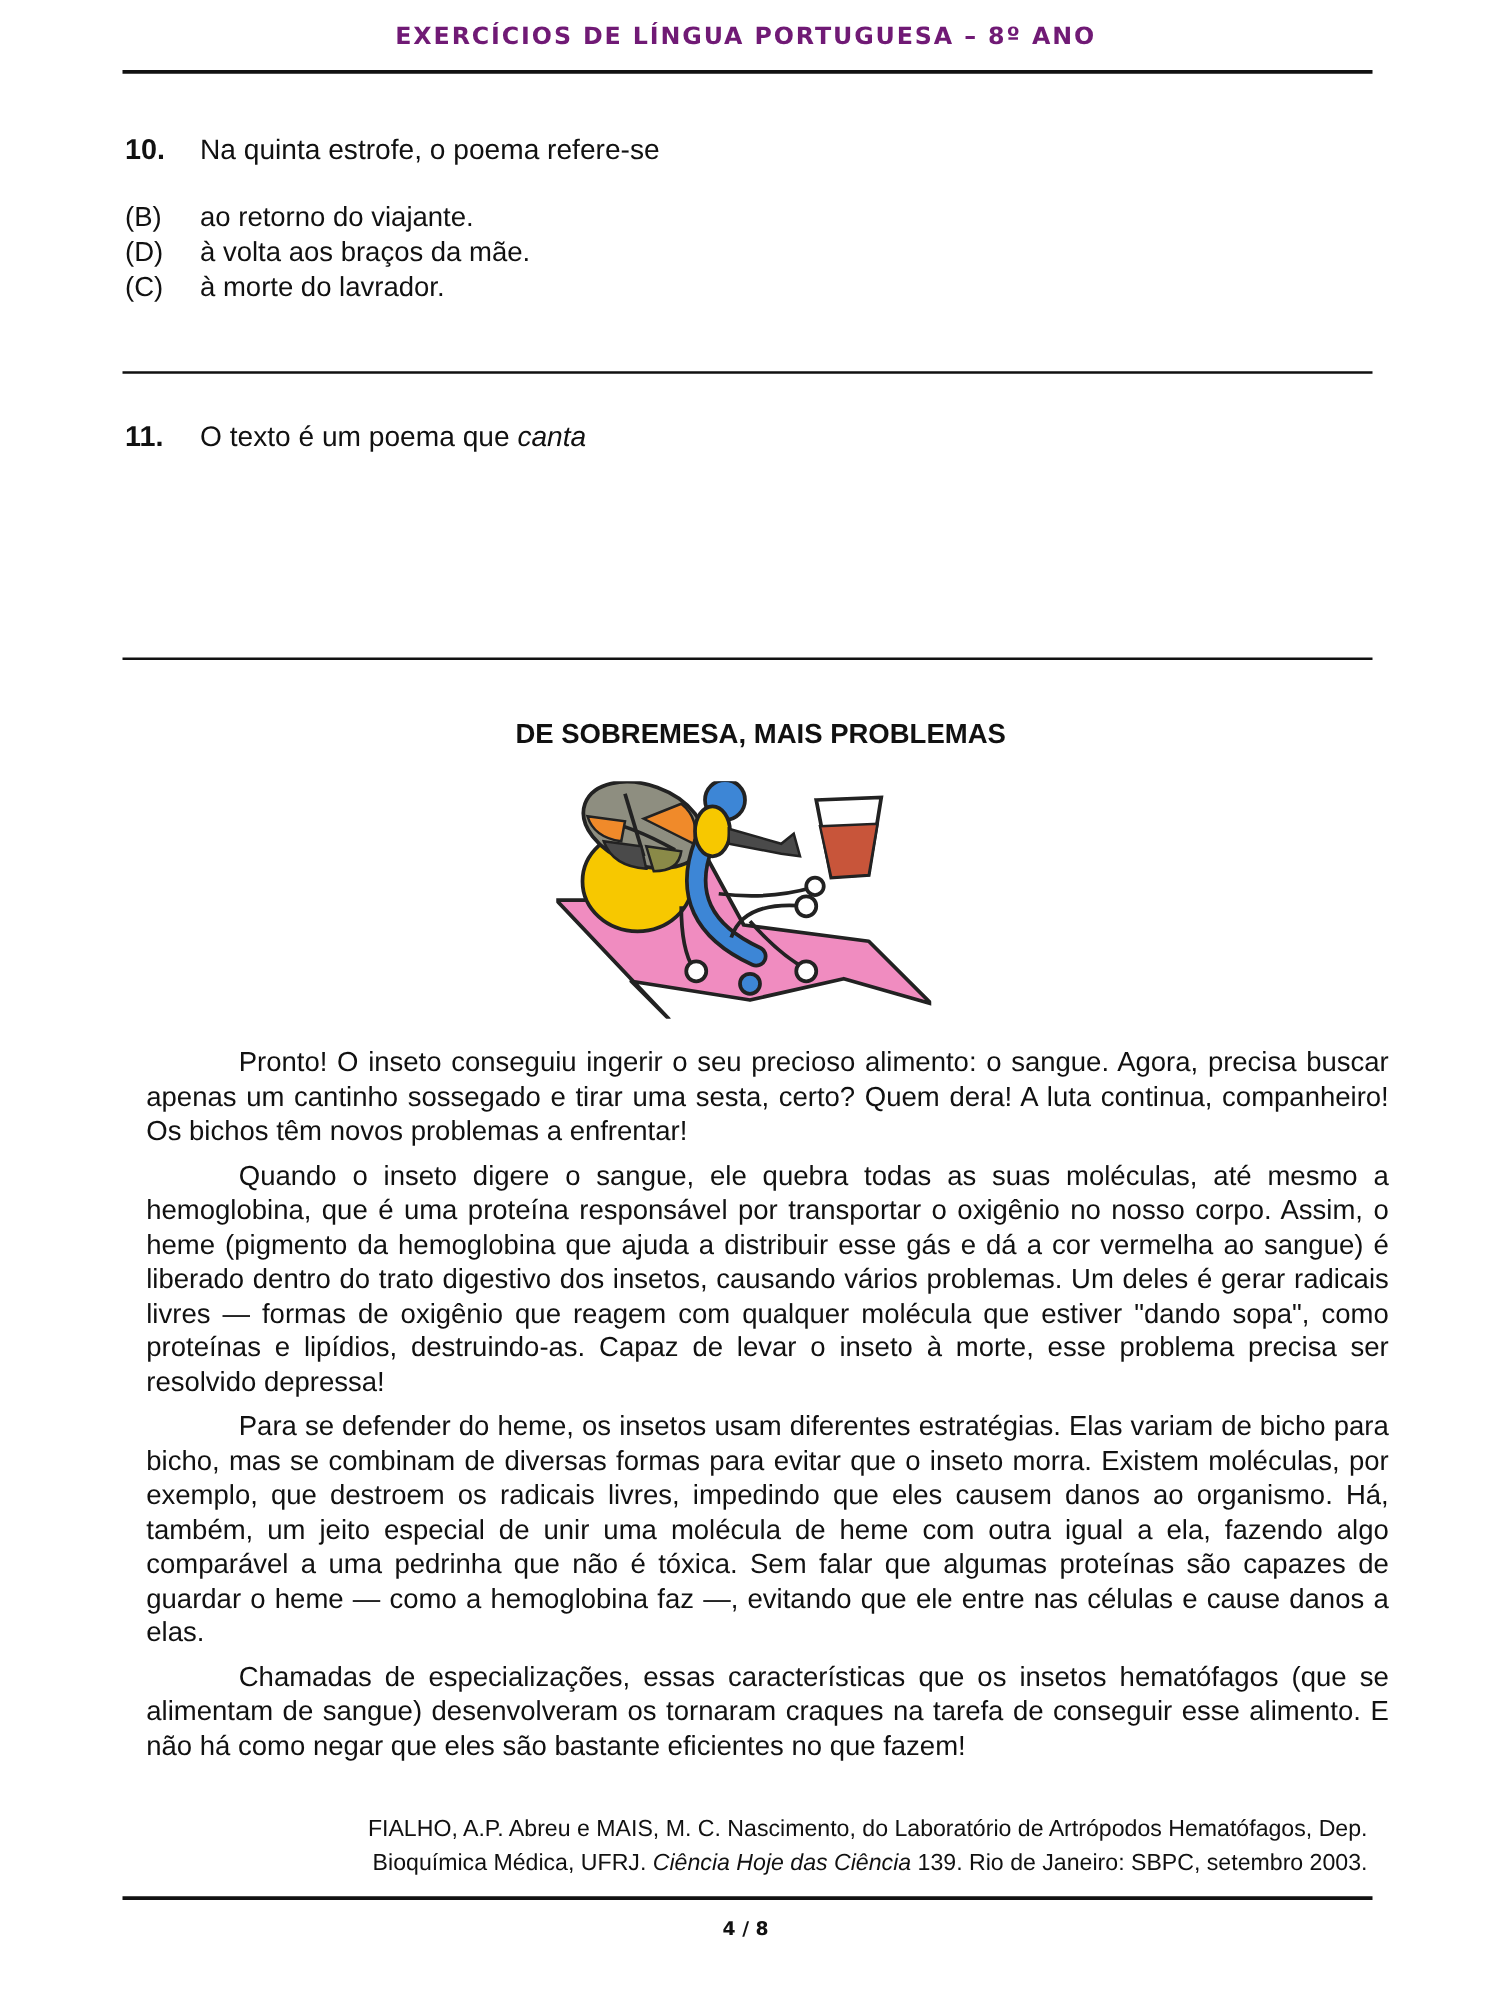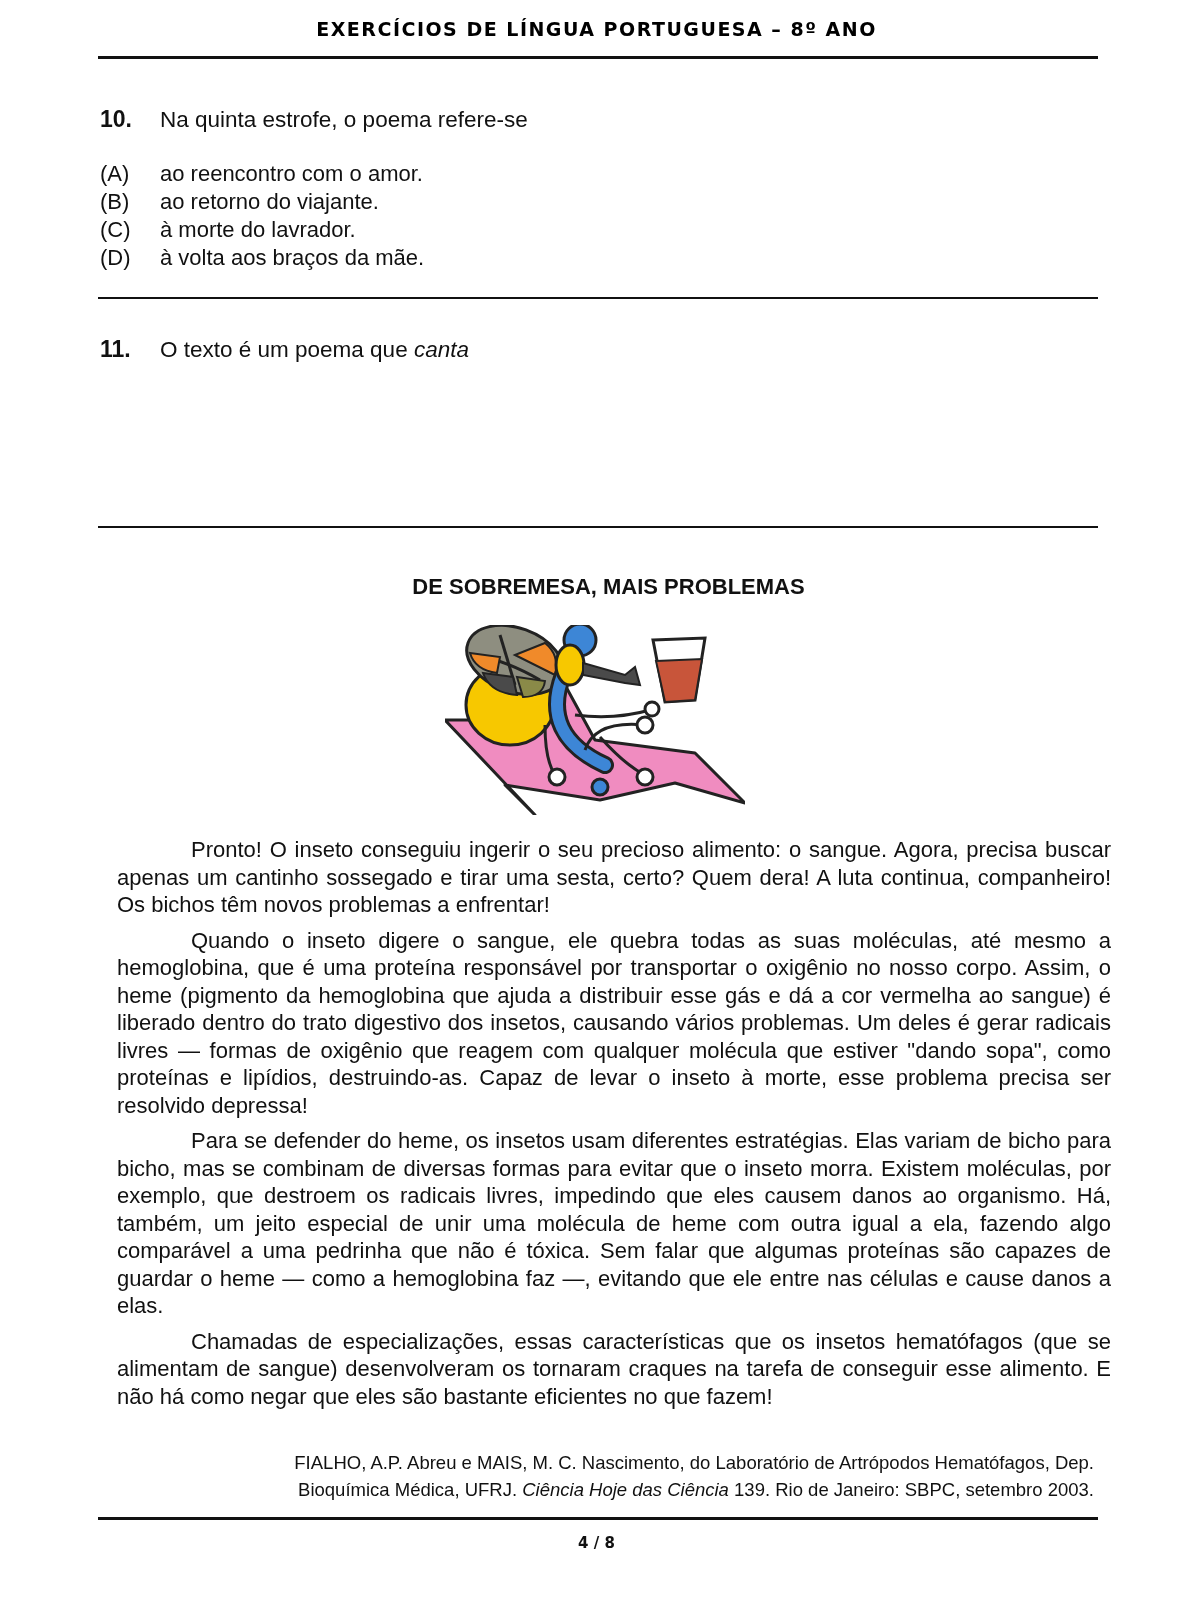--- a/index.html
+++ b/index.html
@@ -3,21 +3,21 @@
   <meta charset="utf-8">
   <style>
     html, body { margin: 0; padding: 0; background: #ffffff; }
     body {
       width: 1193px; height: 1600px; position: relative; overflow: hidden;
       font-family: "Liberation Sans", sans-serif; color: #111;
     }
     .page-header {
       position: absolute; top: 18px; left: 0; width: 1193px; text-align: center;
       font-family: "DejaVu Sans", sans-serif; font-weight: bold; font-size: 19px;
-      letter-spacing: 1.5px; color: #000000;
+      letter-spacing: 1.5px; color: #701a75;
     }
     .rule { position: absolute; left: 98px; width: 1000px; background: #111; }
     .rule.thick { height: 3px; }
     .rule.thin { height: 2px; }
 
     .question { position: absolute; left: 100px; width: 980px; }
     .q-line { font-size: 22.5px; line-height: 28px; }
     .q-num { font-weight: bold; font-size: 23px; display: inline-block; width: 60px; }
     .options { margin-top: 26px; }
     .opt { font-size: 22px; line-height: 28px; white-space: nowrap; }
@@ -48,24 +48,23 @@
 <body>
 
 <div class="page-header">EXERCÍCIOS DE LÍNGUA PORTUGUESA – 8º ANO</div>
 <div class="rule thick" style="top:56px;"></div>
 
 <div class="question" style="top:105px;">
   <div class="q-line">
     <span class="q-num">10.</span><span>Na quinta estrofe, o poema refere-se</span>
   </div>
   <div class="options">
-    <div class="opt"><span class="opt-letter">(A)</span><span>ao reencontro com o amor.</span></div>
     <div class="opt"><span class="opt-letter">(B)</span><span>ao retorno do viajante.</span></div>
+    <div class="opt"><span class="opt-letter">(D)</span><span>à volta aos braços da mãe.</span></div>
     <div class="opt"><span class="opt-letter">(C)</span><span>à morte do lavrador.</span></div>
-    <div class="opt"><span class="opt-letter">(D)</span><span>à volta aos braços da mãe.</span></div>
   </div>
 </div>
 <div class="rule thin" style="top:297px;"></div>
 
 <div class="question" style="top:335px;">
   <div class="q-line">
     <span class="q-num">11.</span><span>O texto é um poema que </span><i>canta</i>
   </div>
 </div>
 <div class="rule thin" style="top:526px;"></div>

